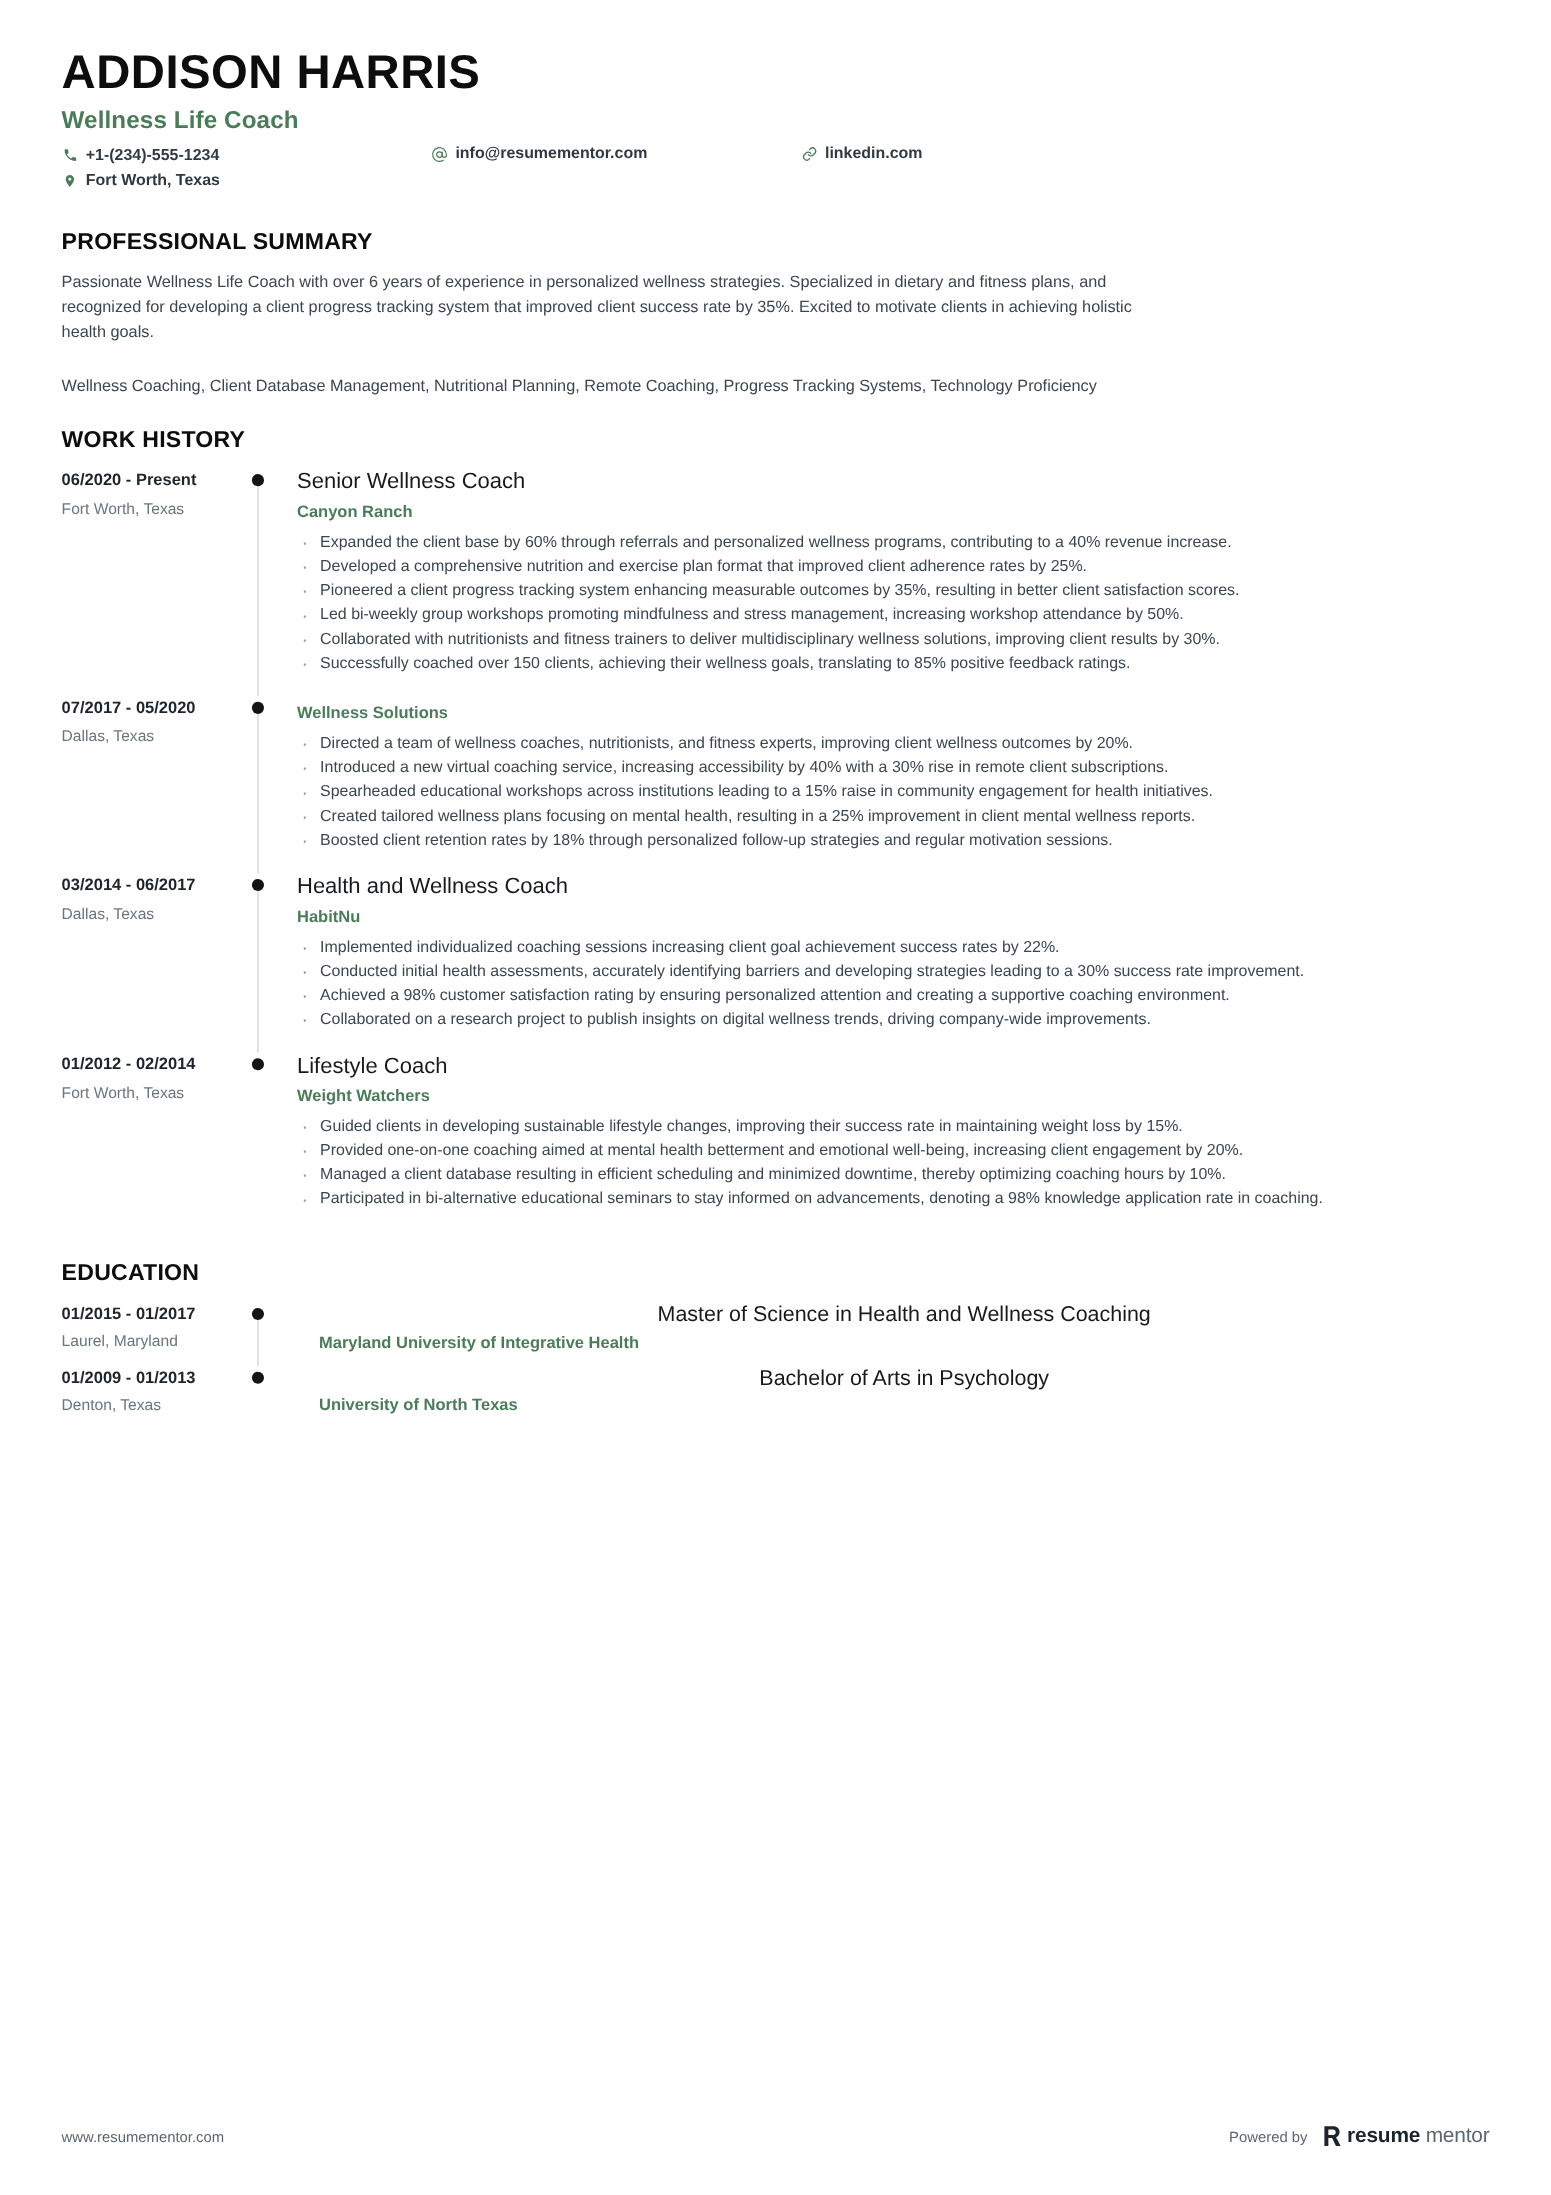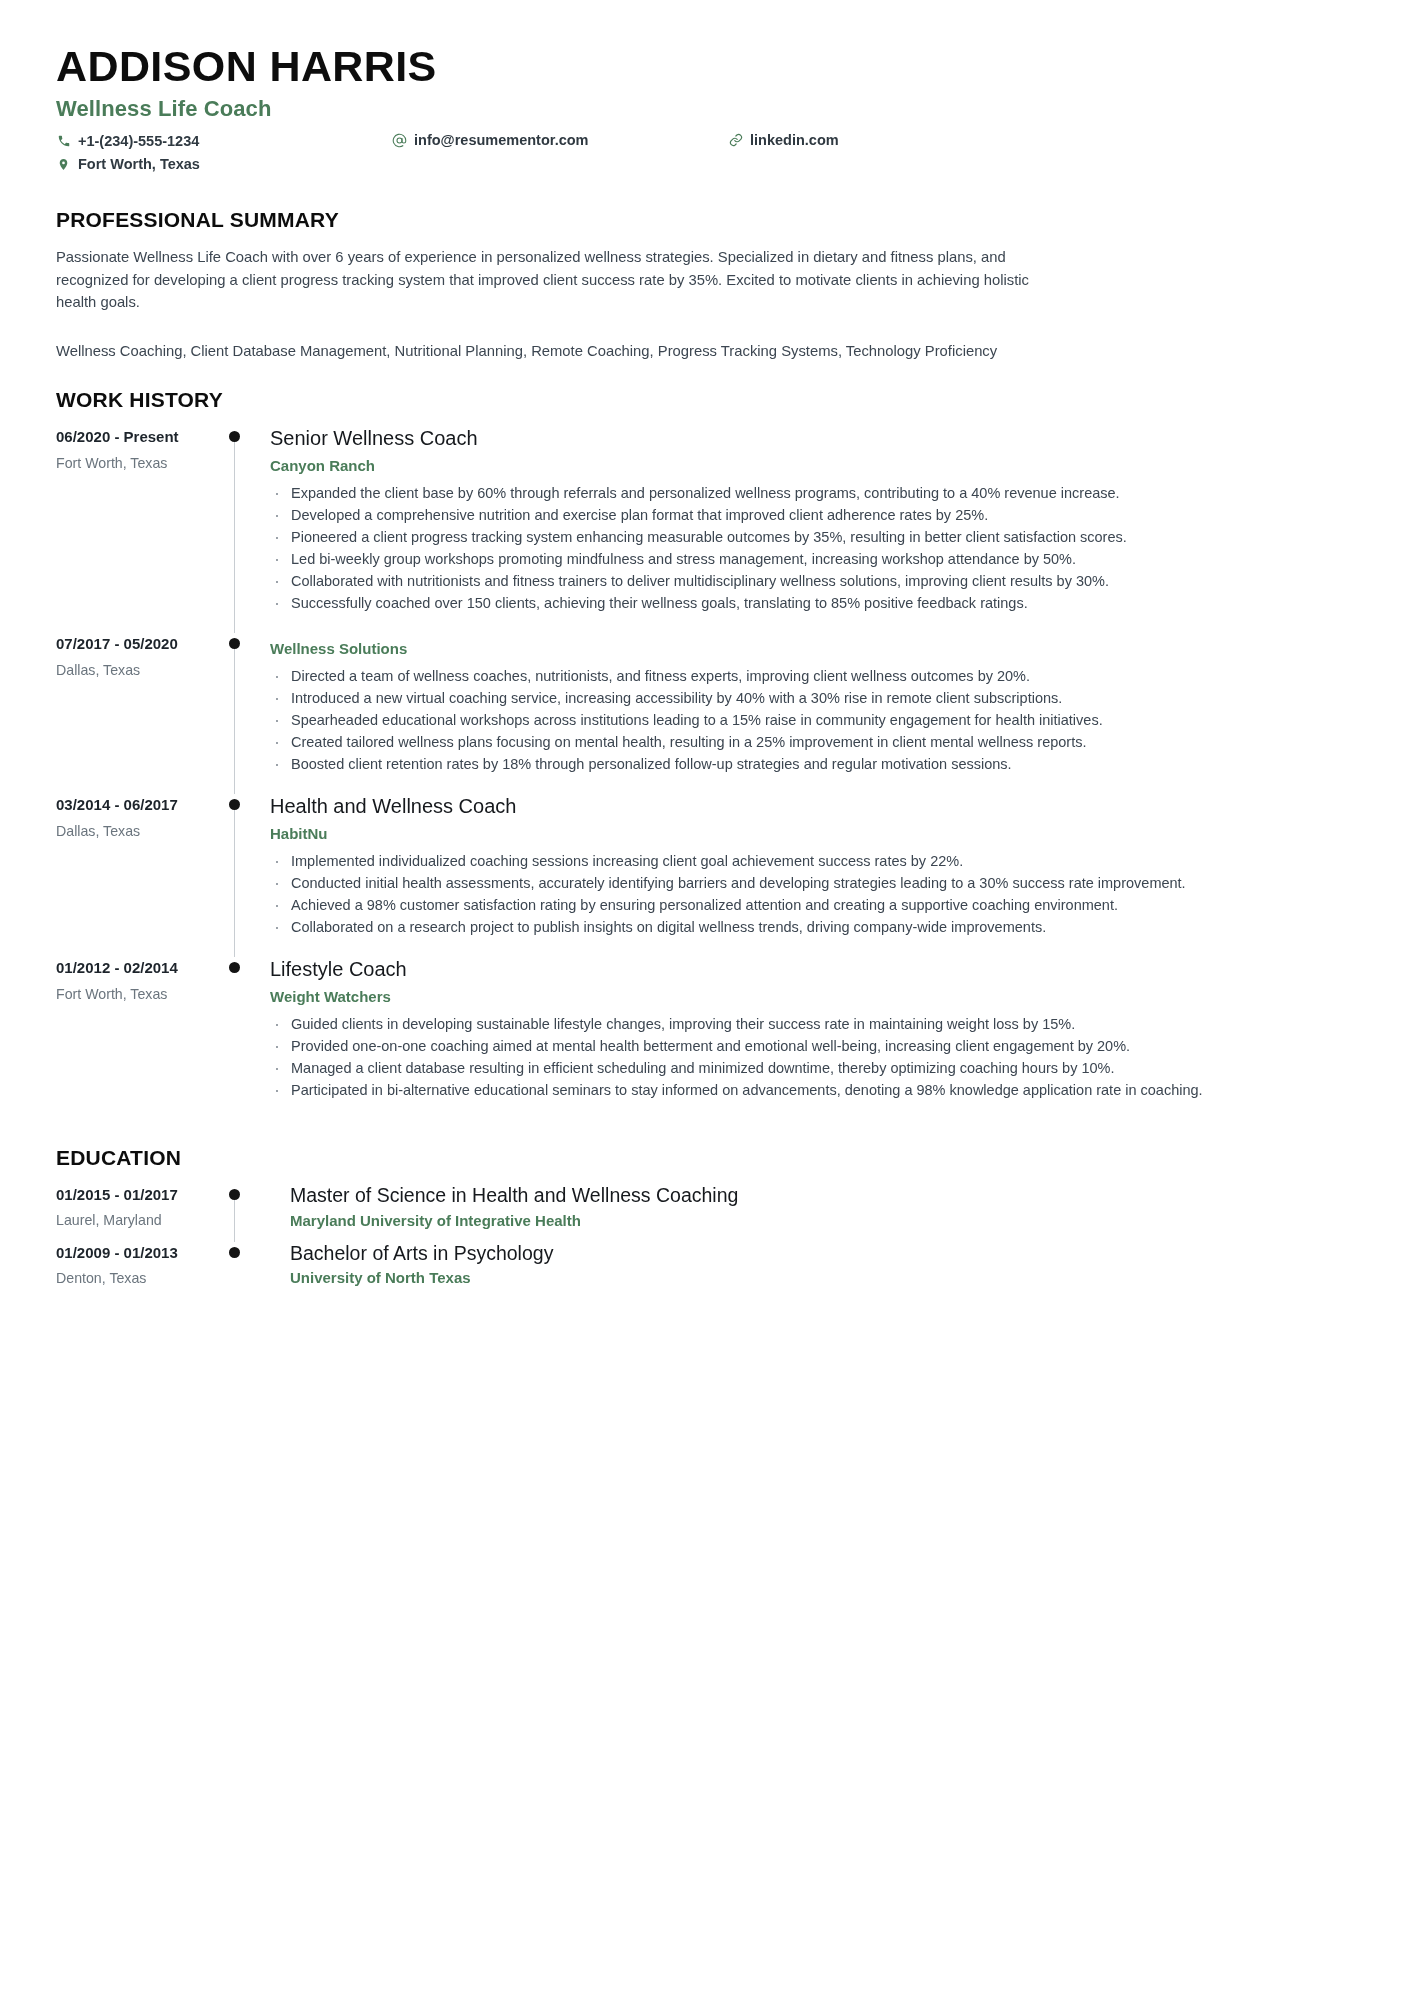--- a/index.html
+++ b/index.html
@@ -158,21 +158,21 @@
     position: absolute;
     left: 4px;
     top: -3px;
     font-size: 18px;
     color: #8c949c;
   }
 
   
   .edu .entry-right { padding-bottom: 13px; padding-left: 22px; }
   .edu .entry-rail { width: 44px; }
-  .edu .entry-title { font-size: 19.5px; }
+  .edu .entry-title { font-size: 19.5px; text-align: center; }
   .edu .entry-org { margin-top: 4px; }
   .edu .entry-location { margin-top: 9px; }
 
   
   .footer {
     position: absolute;
     left: 56px;
     right: 56px;
     bottom: 42px;
     display: flex;
@@ -380,14 +380,29 @@
             <div class="rail-dot"></div>
           </div>
           <div class="entry-right">
             <div class="entry-title">Bachelor of Arts in Psychology</div>
             <div class="entry-org">University of North Texas</div>
           </div>
         </div>
       </div>
   </div>
 
+  <div class="footer">
+    <div class="footer-url">www.resumementor.com</div>
+    <div class="footer-right">
+      <span class="powered-by">Powered by</span>
+      <span class="brand">
+        <span class="brand-mark">
+          <svg width="17" height="20" viewBox="0 0 17 20" fill="currentColor">
+              <path d="M1 1h8.2c3.3 0 5.6 2.1 5.6 5.2 0 2.3-1.2 4-3.2 4.7L15.8 19h-4.3L8 11.6H4.6V19H1V1zm3.6 3v4.8h4.2c1.5 0 2.5-.9 2.5-2.4S10.3 4 8.8 4H4.6z"></path>
+            </svg>
+        </span>
+        <span class="brand-a">resume</span>
+          <span class="brand-b">mentor</span>
+      </span>
+    </div>
+  </div>
 
 </div>
 
 </body></html>

